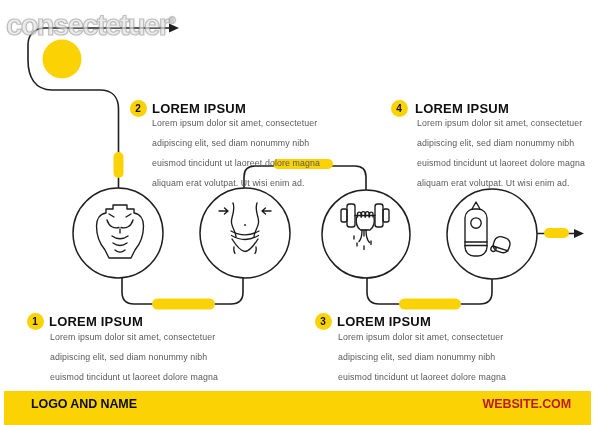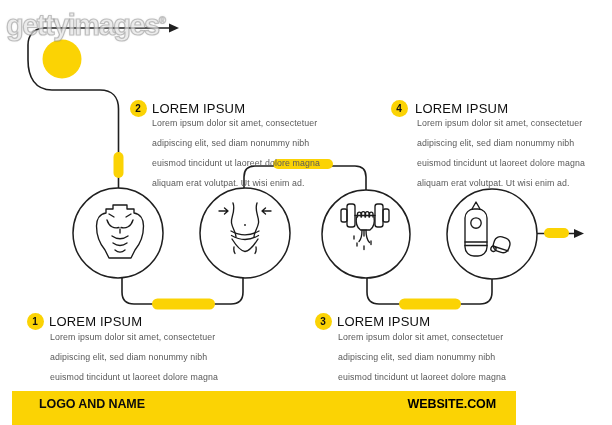--- a/index.html
+++ b/index.html
@@ -34,47 +34,47 @@
     font-size:23px; font-weight:400; color:#1c1c1c; letter-spacing:0.5px;
     transform:scaleX(0.8); transform-origin:left; line-height:24px; margin-top:1px;
   }
 
   .badge {
     position:absolute; width:17px; height:17px; border-radius:50%;
     background:#FBD304; color:#101010; font-size:10px; font-weight:800;
     display:flex; align-items:center; justify-content:center; z-index:2;
   }
   .step-title {
-    position:absolute; font-size:13px; font-weight:400; color:#0e0e0e;
+    position:absolute; font-size:13px; font-weight:700; color:#0e0e0e;
     letter-spacing:0.2px; line-height:17px; z-index:2; white-space:nowrap;
   }
   .step-body {
     position:absolute; font-size:8.8px; font-weight:400; color:#595959;
     line-height:20px; letter-spacing:0.1px; white-space:pre-line; z-index:2;
   }
 
   .footer-bar {
-    position:absolute; left:12px; bottom:0; width:504px; height:34px;
+    position:absolute; left:4px; bottom:0; width:587px; height:34px;
     background:#FBD304; z-index:3;
   }
   .footer-left {
     position:absolute; left:27px; top:6px; font-size:12.5px; font-weight:800;
     color:#0c0c0c; letter-spacing:-0.1px; white-space:nowrap;
   }
   .footer-right {
     position:absolute; right:20px; top:6px; font-size:12.5px; font-weight:800;
-    color:#000000; letter-spacing:-0.1px; white-space:nowrap;text-align:right;
+    color:#b91c1c; letter-spacing:-0.1px; white-space:nowrap;text-align:right;
   }
 </style>
 </head>
 <body>
 
 <div class="canvas">
 
-  <div class="watermark"><span>gettyimages</span><sup>®</sup></div>
+  <div class="watermark"><span>consectetuer</span><sup>®</sup></div>
 
 
   <svg class="artwork" viewBox="0 0 612 425">
 
     <line x1="44" y1="28" x2="170" y2="28" class="lineart"></line>
     <polygon points="169,23.6 179,28 169,32.4" class="arrowhead"></polygon>
     <circle cx="62" cy="59" r="19.5" fill="#FBD304"></circle>
 
     <path d="M44,28 C33,28.5 28,36 28,45 L28,60 C28,77 35,90 52,90 L100,90 C112,90 118.5,97 118.5,109 L118.5,189" class="lineart"></path>
     <rect x="113.5" y="152" width="10" height="26" rx="5" class="pill"></rect>

